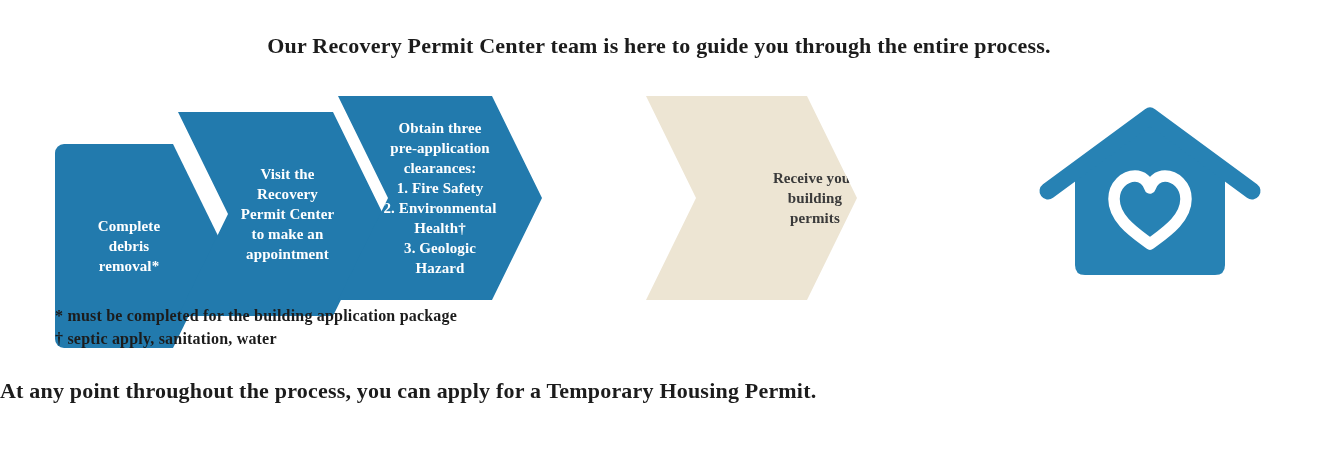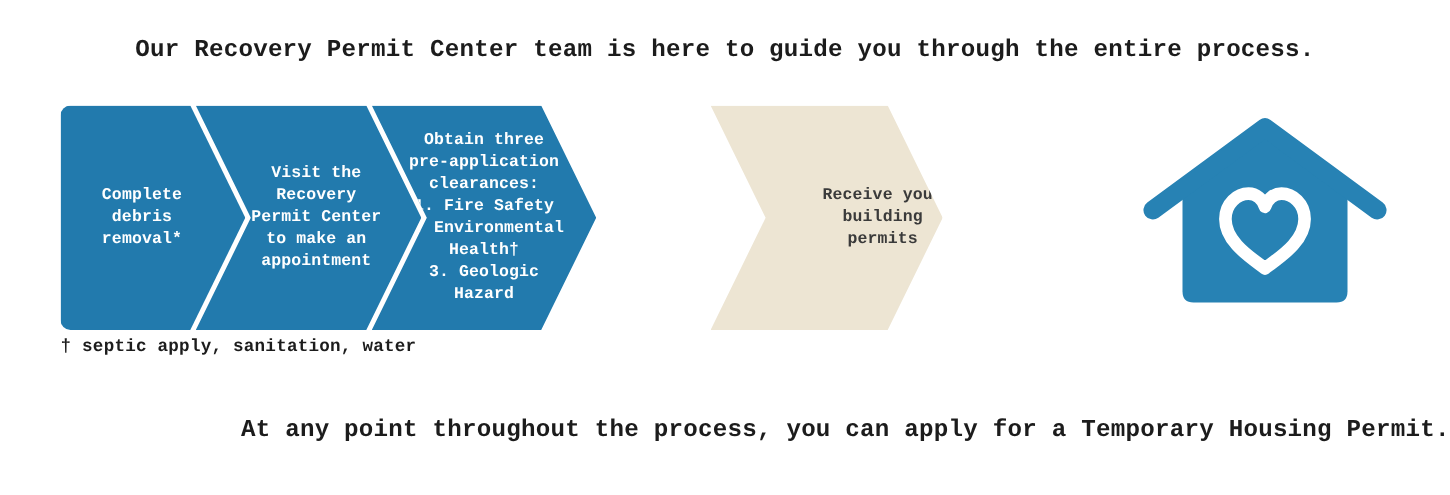--- a/index.html
+++ b/index.html
@@ -1,21 +1,21 @@
 <!DOCTYPE html>
 <html style="--step-blue: #227aad; --step-beige: #ede5d3; --step-text-on-blue: #ffffff; --step-text-on-beige: #3a3a3a; --heading-text: #1c1c1c; --house-blue: #2782b4;"><head>
 <meta charset="utf-8">
 <style>
   html, body { margin: 0; padding: 0; background: #ffffff; }
   .canvas {
     position: relative;
     width: 1318px;
     height: 450px;
     background: #ffffff;
-    font-family: Liberation Mono, monospace;
+    font-family: Liberation Serif, serif;
     overflow: hidden;
   }
   .heading {
     position: absolute;
     left: 0; right: 0;
     top: 33px;
     text-align: center;
     font-size: 22px;
     font-weight: 600;
     letter-spacing: 0.2px;
@@ -49,25 +49,27 @@
   }
   .chev.blue  .chev-label { color: var(--step-text-on-blue, #ffffff); }
   .chev.beige .chev-label { color: var(--step-text-on-beige, #3a3a3a); }
 
   
   .c1 {
     left: 0; width: 168px;
     border-radius: 9px 0 0 9px;
     clip-path: polygon(0 0, 118px 0, 168px 50%, 118px 100%, 0 100%);
     padding-right: 20px;
+    margin-top: 48px;
   }
   .c2 {
     left: 123px; width: 205px;
     clip-path: polygon(0 0, 155px 0, 205px 50%, 155px 100%, 0 100%, 50px 50%);
     padding-left: 14px;
+    margin-top: 16px;
   }
   .c3 {
     left: 283px; width: 204px;
     clip-path: polygon(0 0, 154px 0, 204px 50%, 154px 100%, 0 100%, 50px 50%);
   }
   .c4 {
     left: 442px; width: 203px;
     clip-path: polygon(0 0, 153px 0, 203px 50%, 153px 100%, 0 100%, 50px 50%);
     padding-left: 32px;
     z-index: 2;
@@ -95,23 +97,23 @@
     left: 55px;
     top: 304px;
     font-size: 16px;
     font-weight: 600;
     line-height: 23px;
     color: var(--heading-text, #1c1c1c);
     letter-spacing: 0.2px;
   }
   .bottom-note {
     position: absolute;
-    left: 13px; right: 0;
+    left: 0; right: 0;
     top: 378px;
-    text-align: right;
+    text-align: left;
     font-size: 22px;
     font-weight: 600;
     letter-spacing: 0.2px;
     color: var(--heading-text, #1c1c1c);
   }
 </style>
 </head>
 <body>
 
 <div class="canvas">
@@ -151,18 +153,19 @@
   <svg class="house" viewBox="0 0 240 180" aria-hidden="true">
 
     <path d="M40,74 L115,19 L190,74 L190,160 Q190,170 180,170 L50,170 Q40,170 40,160 Z" fill="var(--house-blue, #2782b4)"></path>
 
     <path d="M13,86 L115,11 L217,86" fill="none" stroke="var(--house-blue, #2782b4)" stroke-width="17" stroke-linecap="round" stroke-linejoin="round"></path>
 
     <path d="M115,139 C102,129 79,115 79,94 C79,80 90,71 100,71 C107,71 113,76 115,83 C117,76 123,71 130,71 C140,71 151,80 151,94 C151,115 128,129 115,139 Z" fill="none" stroke="#ffffff" stroke-width="11.5" stroke-linecap="round" stroke-linejoin="round"></path>
   </svg>
 
   <div class="footnotes">
+    <div>* must be completed for the building application package</div>
     <div>† septic apply, sanitation, water</div>
   </div>
 
   <div class="bottom-note">At any point throughout the process, you can apply for a Temporary Housing Permit.</div>
 
 </div>
 
 </body></html>

